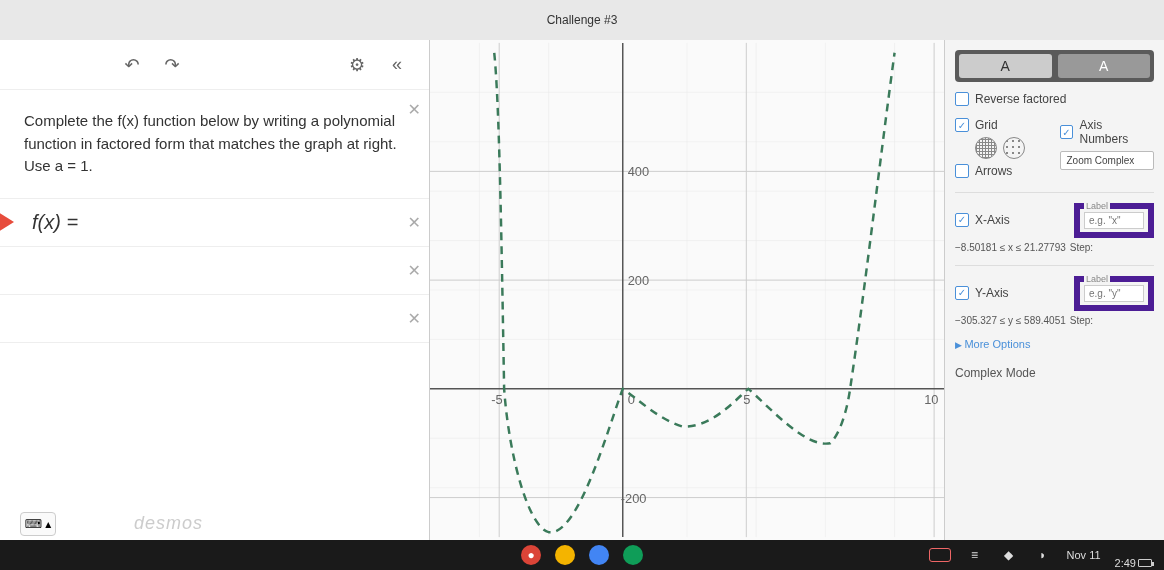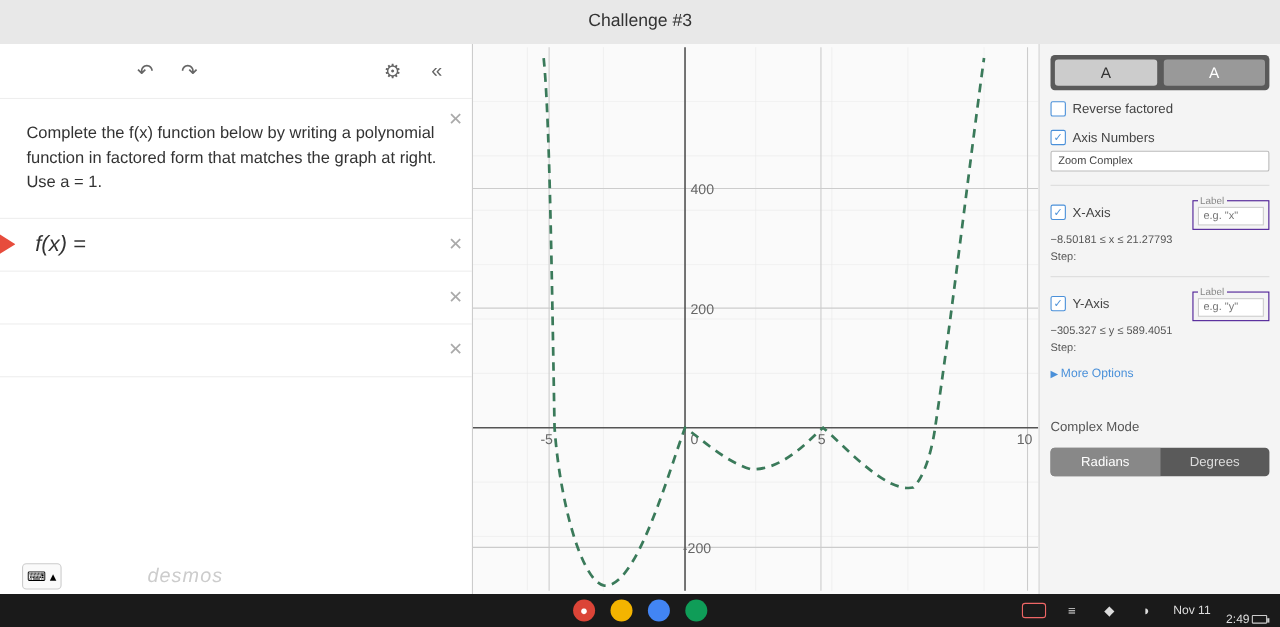--- a/index.html
+++ b/index.html
@@ -1,18 +1,18 @@
 <!DOCTYPE html>
 <html><head>
 <meta charset="utf-8">
 <style>
 * { margin: 0; padding: 0; box-sizing: border-box; font-family: Arial, sans-serif; }
 body { width: 1164px; height: 570px; background: #d8d8d8; position: relative; overflow: hidden; }
 
-.top-bar { position: absolute; top: 0; left: 0; right: 0; height: 44px; background: #e8e8e8; text-align: center; line-height: 40px; font-size: 16px; color: #333; border-bottom: 1px solid #ccc; }
+.top-bar { position: absolute; top: 0; left: 0; right: 0; height: 44px; background: #e8e8e8; text-align: center; line-height: 40px; font-size: 12px; color: #333; border-bottom: 1px solid #ccc; }
 
 .main { position: absolute; top: 40px; left: 0; right: 0; bottom: 30px; display: flex; background: #f0f0f0; }
 
 .left-panel { width: 430px; background: #fff; border-right: 1px solid #ccc; display: flex; flex-direction: column; position: relative; }
 
 .toolbar { height: 50px; display: flex; align-items: center; justify-content: flex-end; gap: 16px; padding: 0 20px; border-bottom: 1px solid #eee; position: relative; }
 .toolbar .left-icons { position: absolute; left: 120px; display: flex; gap: 16px; }
 .icon-btn { width: 24px; height: 24px; display: flex; align-items: center; justify-content: center; cursor: pointer; color: #666; font-size: 18px; }
 
 .prompt-box { padding: 20px 24px; border-bottom: 1px solid #eee; font-size: 15px; line-height: 1.5; color: #333; position: relative; }
@@ -36,26 +36,26 @@
 .chk-row { display: flex; align-items: center; gap: 6px; padding: 2px 0; }
 .chk { width: 14px; height: 14px; border: 1px solid #4a90d9; border-radius: 2px; display: inline-flex; align-items: center; justify-content: center; font-size: 10px; color: #4a90d9; background: #fff; cursor: pointer; }
 .chk.on::after { content: "✓"; }
 .sub-group { display: flex; flex-direction: column; gap: 3px; margin-left: 0; }
 .grid-icons { display: flex; gap: 6px; margin-left: 20px; }
 .grid-icon { width: 22px; height: 22px; border: 1px solid #888; border-radius: 50%; background: repeating-linear-gradient(0deg,#888,#888 1px,transparent 1px,transparent 3px), repeating-linear-gradient(90deg,#888,#888 1px,transparent 1px,transparent 3px); cursor: pointer; }
 .grid-icon.polar { background: radial-gradient(circle,#888 1px,transparent 1px) 0 0/6px 6px; border-radius:50%; }
 .zoom-sq { padding: 3px 6px; border: 1px solid #bbb; background: #fff; font-size: 10px; cursor: pointer; border-radius: 2px; }
 .axis-block { border-top: 1px solid #ddd; padding-top: 6px; margin-top: 4px; }
 .label-field { border: 1px solid #ccc; padding: 2px 4px; font-size: 10px; color: #aaa; width: 60px; background: #fff; }
-fieldset.lbl { border: 1px solid #4c1d95; padding: 1px 4px 3px; font-size: 9px; }
+fieldset.lbl { border: 6px solid #4c1d95; padding: 1px 4px 3px; font-size: 9px; }
 fieldset.lbl legend { font-size: 9px; color: #888; padding: 0 2px; }
-.range-txt { font-size: 10px; color: #555; margin-top: 2px; display: flex; align-items: flex-start; gap: 4px; flex-direction: column; }
+.range-txt { font-size: 10px; color: #555; margin-top: 2px; display: flex; align-items: flex-end; gap: 4px; }
 .more-opt { color: #4a90d9; font-size: 11px; cursor: pointer; padding: 4px 0; }
 .more-opt::before { content: "▶ "; font-size: 9px; }
-.section-lbl { font-size: 12px; color: #555; padding: 4px 0; margin-top: 19px; }
+.section-lbl { font-size: 12px; color: #555; padding: 4px 0; }
 .mode-tabs { display: flex; background: #5a5a5a; border-radius: 4px; overflow: hidden; }
 .mode-tab { flex: 1; text-align: center; padding: 6px 0; color: #ddd; cursor: pointer; font-size: 12px; }
 .mode-tab.active { background: #888; color: #fff; }
 
 .taskbar { position: absolute; bottom: 0; left: 0; right: 0; height: 30px; background: #1a1a1a; display: flex; align-items: center; justify-content: flex-end; gap: 14px; padding: 0 12px; color: #ddd; font-size: 11px; }
 .taskbar .tb-left { position: absolute; left: 50%; transform: translateX(-50%); display: flex; gap: 14px; }
 .tb-icon { width: 20px; height: 20px; border-radius: 50%; display: flex; align-items: center; justify-content: center; font-size: 12px; cursor: pointer; }
 .tb-time { display: flex; align-items: center; gap: 2px; margin-top: 16px; }
 .batt { width: 14px; height: 8px; border: 1px solid #ccc; border-radius: 1px; position: relative; }
 .batt::after { content:""; position:absolute; right:-3px; top:2px; width:2px; height:4px; background:#ccc; }
@@ -162,20 +162,34 @@
 
     <div class="chk-row">
       <span class="chk"></span>
       <span>Reverse factored</span>
     </div>
 
     <div style="display:flex; gap:10px; align-items:flex-start;">
       <div class="sub-group" style="flex:1;">
         <div class="chk-row">
           <span class="chk on"></span>
+          <span>Grid</span>
+        </div>
+        <div class="grid-icons">
+          <span class="grid-icon"></span>
+          <span class="grid-icon polar"></span>
+        </div>
+        <div class="chk-row">
+          <span class="chk"></span>
+          <span>Arrows</span>
+        </div>
+      </div>
+      <div class="sub-group" style="flex:1;">
+        <div class="chk-row">
+          <span class="chk on"></span>
           <span>Axis Numbers</span>
         </div>
         <span class="zoom-sq">Zoom Complex</span>
       </div>
     </div>
 
     <div class="axis-block">
       <div class="chk-row" style="justify-content:space-between;">
         <div style="display:flex;align-items:center;gap:6px;">
           <span class="chk on"></span>
@@ -205,24 +219,20 @@
       </div>
       <div class="range-txt">
         <span>−305.327 ≤ y ≤ 589.4051</span>
         <span>Step:</span>
       </div>
     </div>
 
     <div class="more-opt">More Options</div>
     <div class="section-lbl">Complex Mode</div>
 
-    <div class="mode-tabs">
-      <div class="mode-tab active">Radians</div>
-      <div class="mode-tab">Degrees</div>
-    </div>
   </div>
 
 </div>
 
 <div class="taskbar">
   <div class="tb-left">
     <span class="tb-icon" style="background:#db4437;color:#fff;">●</span>
     <span class="tb-icon" style="background:#f4b400;"></span>
     <span class="tb-icon" style="background:#4285f4;"></span>
     <span class="tb-icon" style="background:#0f9d58;"></span>

